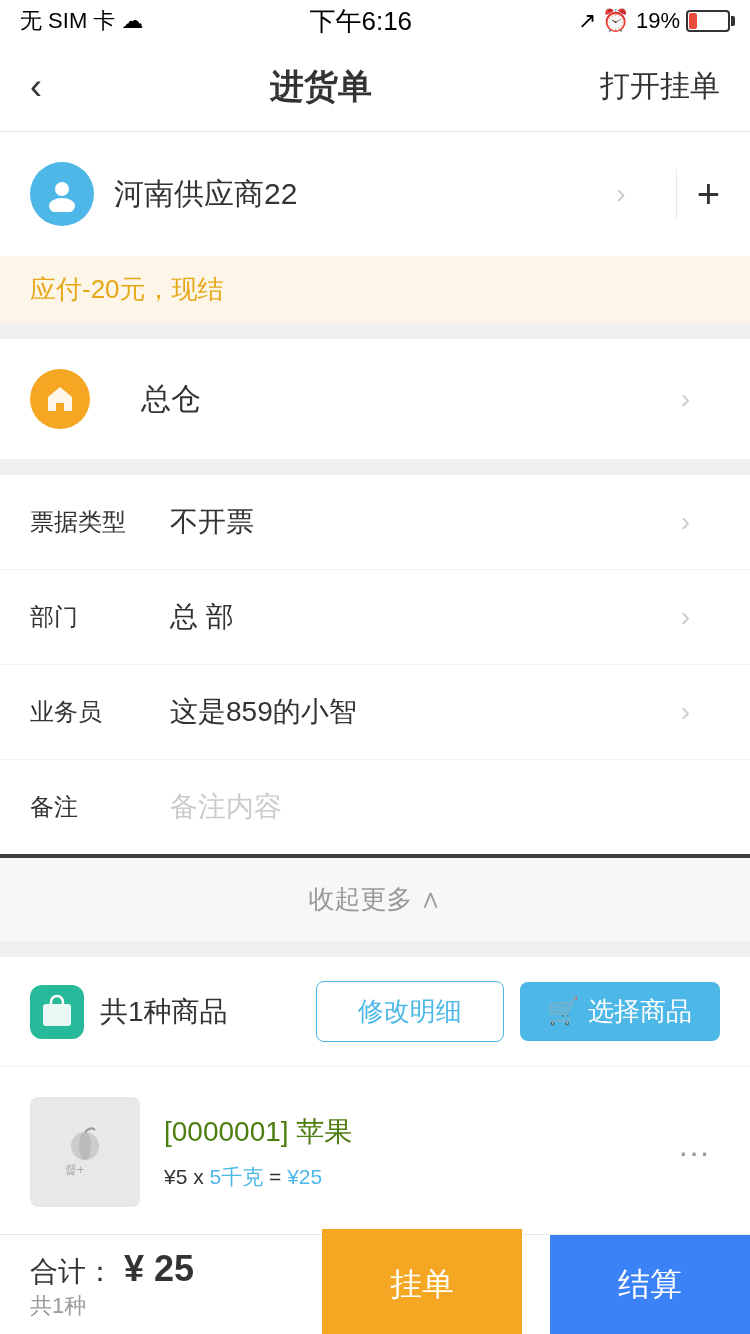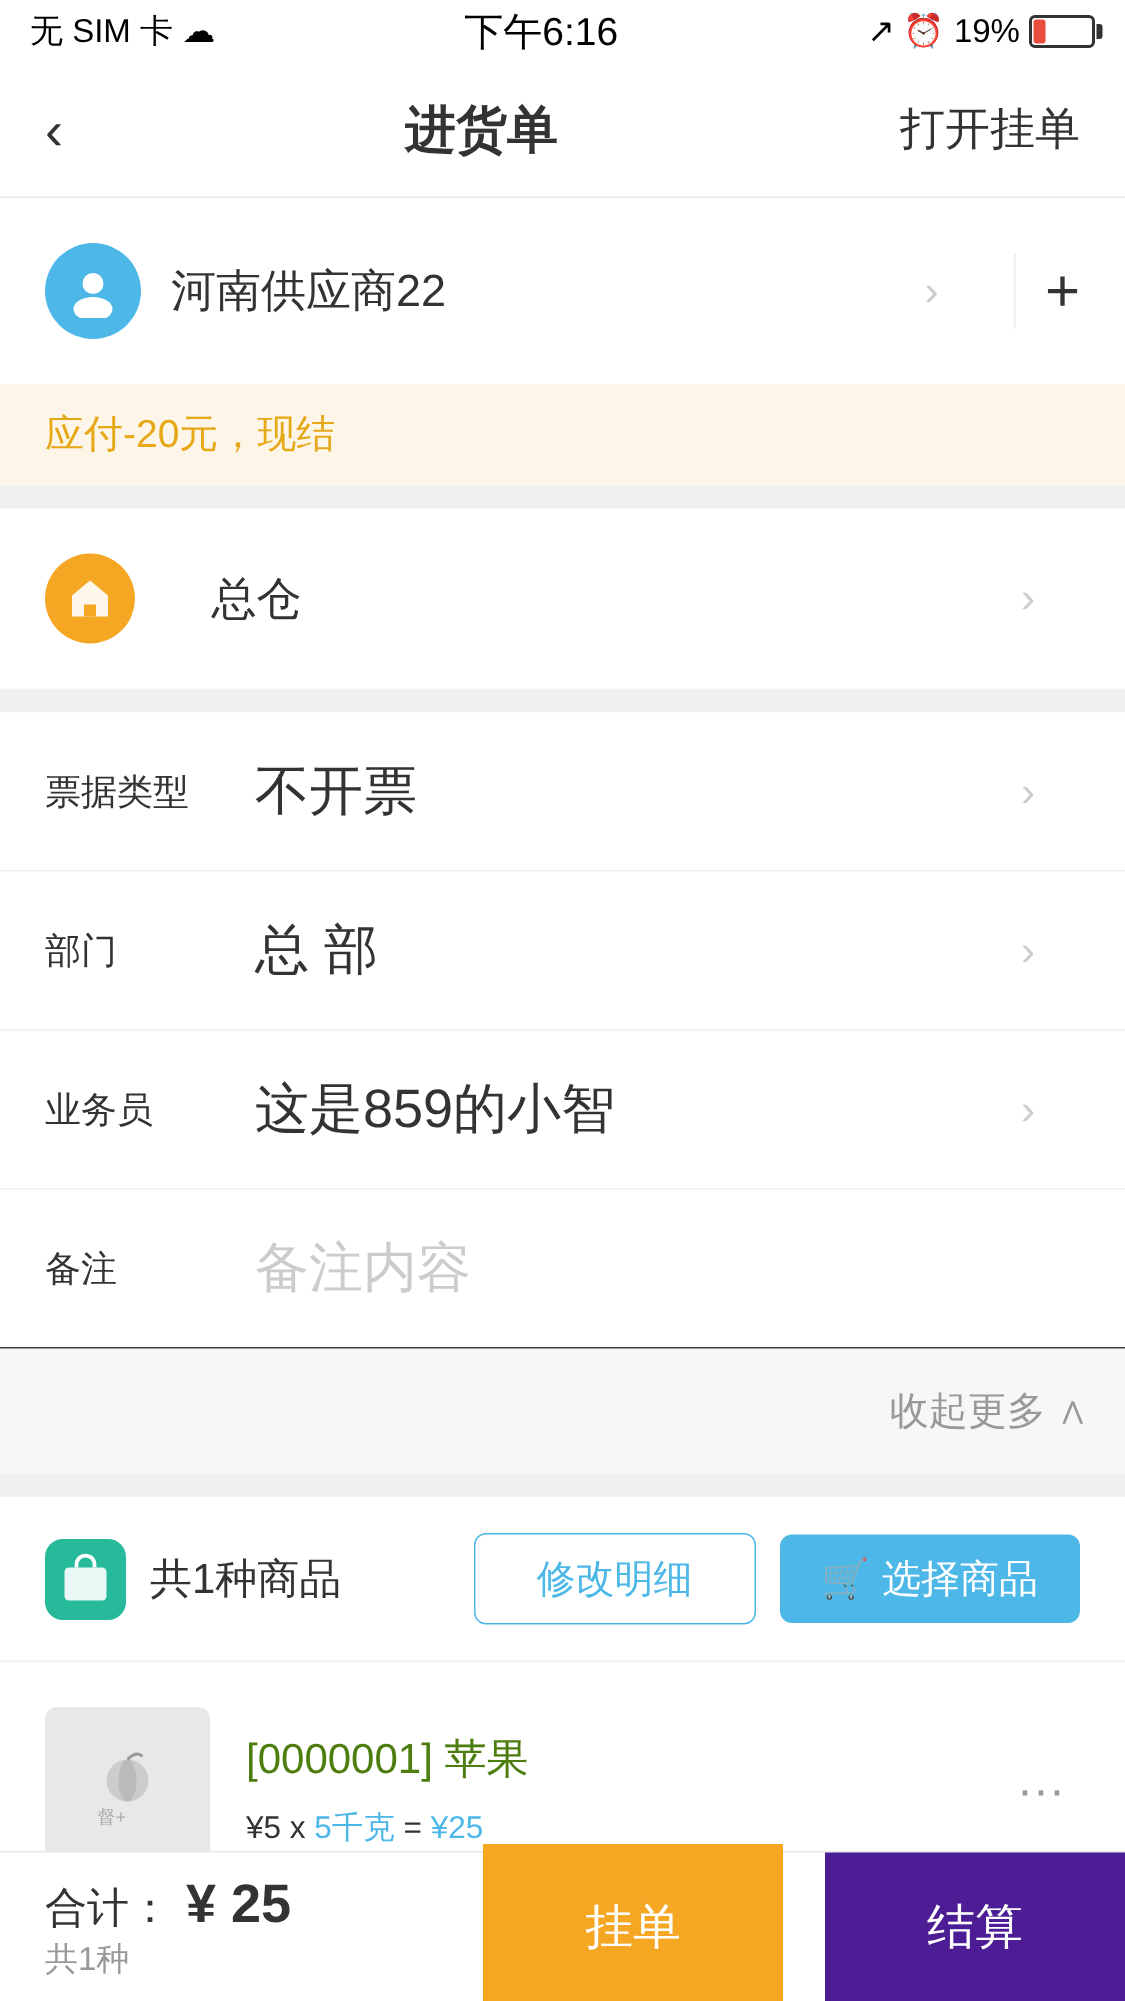--- a/index.html
+++ b/index.html
@@ -145,36 +145,36 @@
       border-top: 1px solid #f0f0f0;
     }
     .form-label {
       width: 120px;
       font-size: 24px;
       color: #333;
       flex-shrink: 0;
     }
     .form-value {
       flex: 1;
-      font-size: 36px;
+      font-size: 28px;
       color: #333;
       padding-left: 20px;
     }
     .form-value.placeholder {
       color: #ccc;
     }
 
     
     .collapse-bar {
       background: #f7f7f7;
-      text-align: right;
+      text-align: center;
       padding: 24px;
       font-size: 26px;
       color: #999;
-      border-top: 1px solid #404040;
+      border-top: 4px solid #404040;
     }
 
     
     .product-header {
       display: flex;
       align-items: center;
       padding: 24px 30px;
       background: #fff;
       border-bottom: 1px solid #f0f0f0;
     }
@@ -285,21 +285,21 @@
       font-size: 32px;
       border: none;
       cursor: pointer;
       display: flex;
       align-items: center;
       justify-content: center;
     }
     .btn-checkout {
       width: 200px;
       height: 100px;
-      background: #4c1d95;
+      background: #3b82f6;
       color: #fff;
       font-size: 32px;
       border: none;
       cursor: pointer;
       display: flex;
       align-items: center;
       justify-content: center;
     }
   </style>
 </head>

